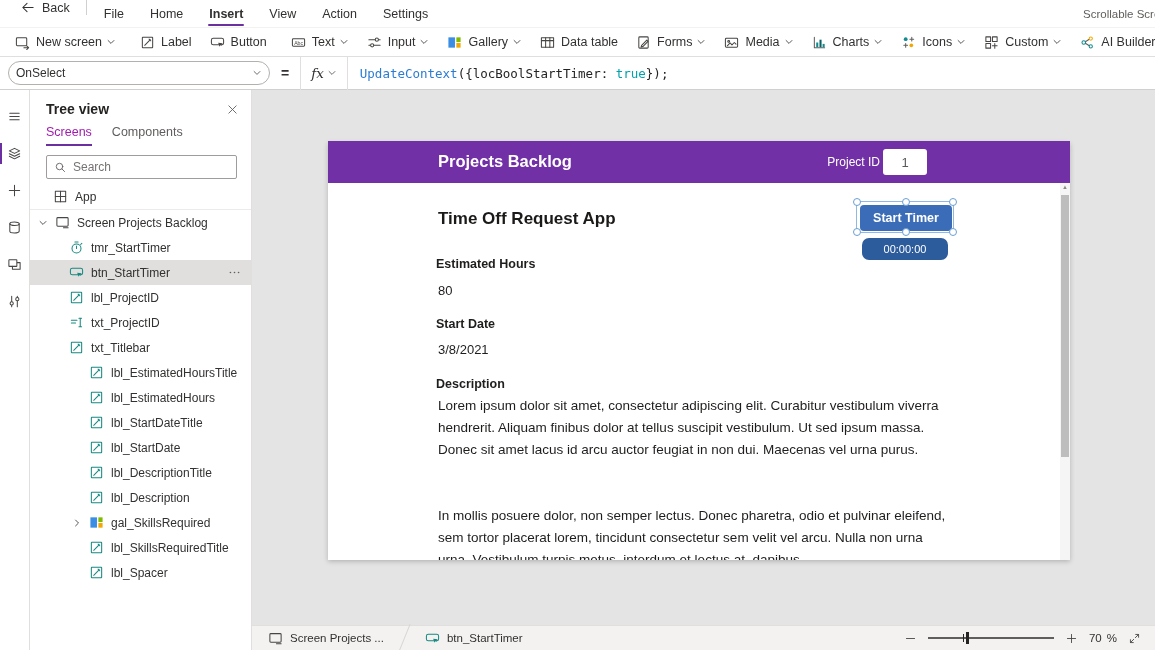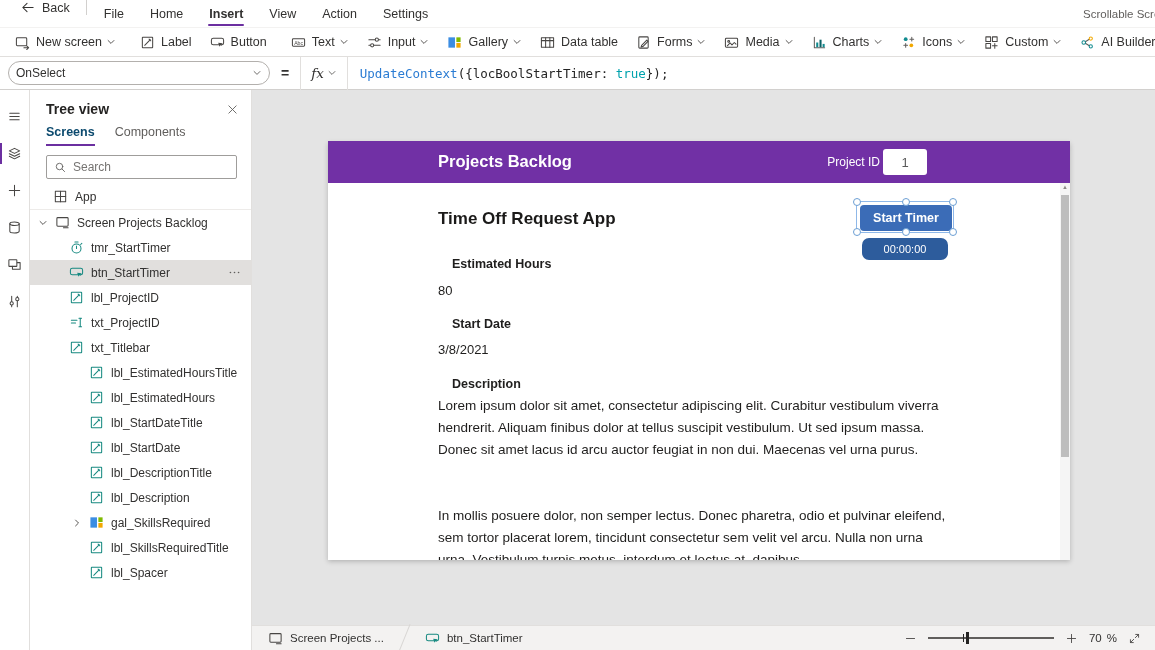--- a/index.html
+++ b/index.html
@@ -40,21 +40,21 @@
   .rail-btn{width:30px;height:37px;display:flex;align-items:center;justify-content:center;color:#484644;position:relative}
   .rail-btn.sel::before{content:"";position:absolute;left:0;top:8px;bottom:8px;width:2.5px;background:#6b2fa0}
 
   
   .tree{width:222px;background:#fff;border-right:1px solid #e1dfdd;display:flex;flex-direction:column}
   .tree-head{display:flex;align-items:center;justify-content:space-between;padding:11px 12px 4px 16px}
   .tree-title{font-size:14px;font-weight:700;color:#252423}
   .tree-close{color:#605e5c}
   .tabs{display:flex;gap:20px;padding:4px 16px 0;font-size:12.5px}
   .tab{padding-bottom:5px;color:#605e5c;border-bottom:2.5px solid transparent}
-  .tab.active{color:#0c4a6e;font-weight:700;border-bottom-color:#6b2fa0}
+  .tab.active{color:#a21caf;font-weight:400;border-bottom-color:#6b2fa0}
   .search{margin:9px 14px 5px 16px;height:24px;border:1px solid #9f9d9b;border-radius:2px;display:flex;align-items:center;gap:6px;padding:0 7px}
   .search .ic{color:#605e5c}
   .search input{border:none;outline:none;width:100%;font-size:12px;font-family:"Liberation Sans",sans-serif;color:#323130;background:transparent}
   .search input::placeholder{color:#767472}
   .tree-list{flex:1;overflow:hidden;font-size:12px}
   .trow{height:25px;display:flex;align-items:center;gap:7px;padding-right:10px;color:#323130;white-space:nowrap}
   .trow .tchev{color:#605e5c;width:11px;display:flex;justify-content:center}
   .trow .ic{color:#484644}
   .trow.selected{background:#e1dfdd}
   .trow .ell{margin-left:auto;color:#605e5c}
@@ -74,21 +74,21 @@
   .pid-label{position:absolute;right:190px;top:14px;font-size:12px}
   .pid-box{position:absolute;right:143px;top:8px;width:44px;height:26px;background:#fff;border-radius:3px;border:none;text-align:center;font-size:13px;color:#5a5a5a;font-family:"Liberation Sans",sans-serif}
   .appbody{position:relative;height:377px;background:#fff;overflow:hidden}
   .app-heading{position:absolute;left:110px;top:26px;font-size:17px;font-weight:700;color:#1b1a19}
   .sel-wrap{position:absolute;left:528px;top:18px;width:98px;height:32px;border:1px solid #8fb8e8}
   .start-btn{position:absolute;left:3px;top:3px;width:92px;height:26px;background:#3b6cb7;border:none;border-radius:4px;color:#fff;font-weight:700;font-size:12.5px;font-family:"Liberation Sans",sans-serif}
   .handle{position:absolute;width:8px;height:8px;border-radius:50%;background:#fff;border:1.4px solid #6c9fd4}
   .h-tl{left:-4px;top:-4px}.h-tc{left:45px;top:-4px}.h-tr{right:-4px;top:-4px}
   .h-bl{left:-4px;bottom:-4px}.h-bc{left:45px;bottom:-4px}.h-br{right:-4px;bottom:-4px}
   .timer{position:absolute;left:534px;top:55px;width:86px;height:22px;background:#2d5c9c;border-radius:7px;color:#fff;font-size:11px;display:flex;align-items:center;justify-content:center}
-  .fld-label{position:absolute;left:124px;font-weight:700;font-size:12.5px;color:#1f1e1d}
+  .fld-label{position:absolute;left:108px;font-weight:700;font-size:12.5px;color:#1f1e1d}
   .fld-value{position:absolute;left:110px;font-size:13px;color:#1f1e1d}
   .para{position:absolute;left:110px;width:512px;font-size:13.5px;line-height:22px;color:#1f1e1d}
   .app-scroll{position:absolute;right:0;top:0;bottom:0;width:10px;background:#f5f5f5}
   .app-scroll .arrow{position:absolute;top:1px;left:0;width:10px;text-align:center;font-size:6px;color:#8a8886}
   .app-scroll .thumb{position:absolute;top:12px;left:1px;width:8px;height:262px;background:#bdbdbd}
 
   
   .statusbar{height:25px;background:#f3f2f1;border-top:1px solid #e1dfdd;display:flex;align-items:center;font-size:11.5px;color:#323130;padding:0 14px 0 10px}
   .crumb{display:flex;align-items:center;gap:7px;padding:0 6px;height:100%}
   .crumb .ic{color:#484644}

